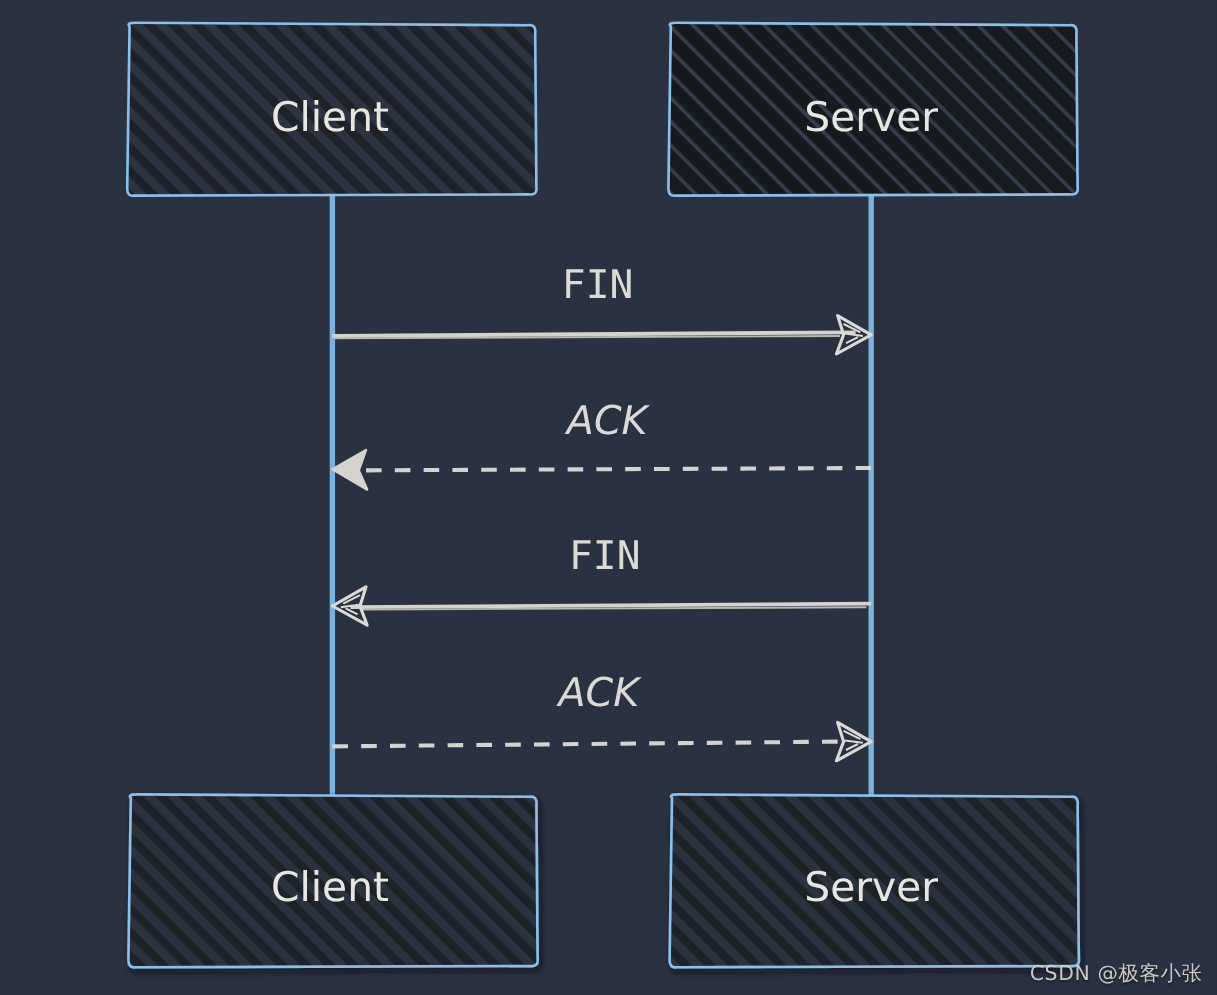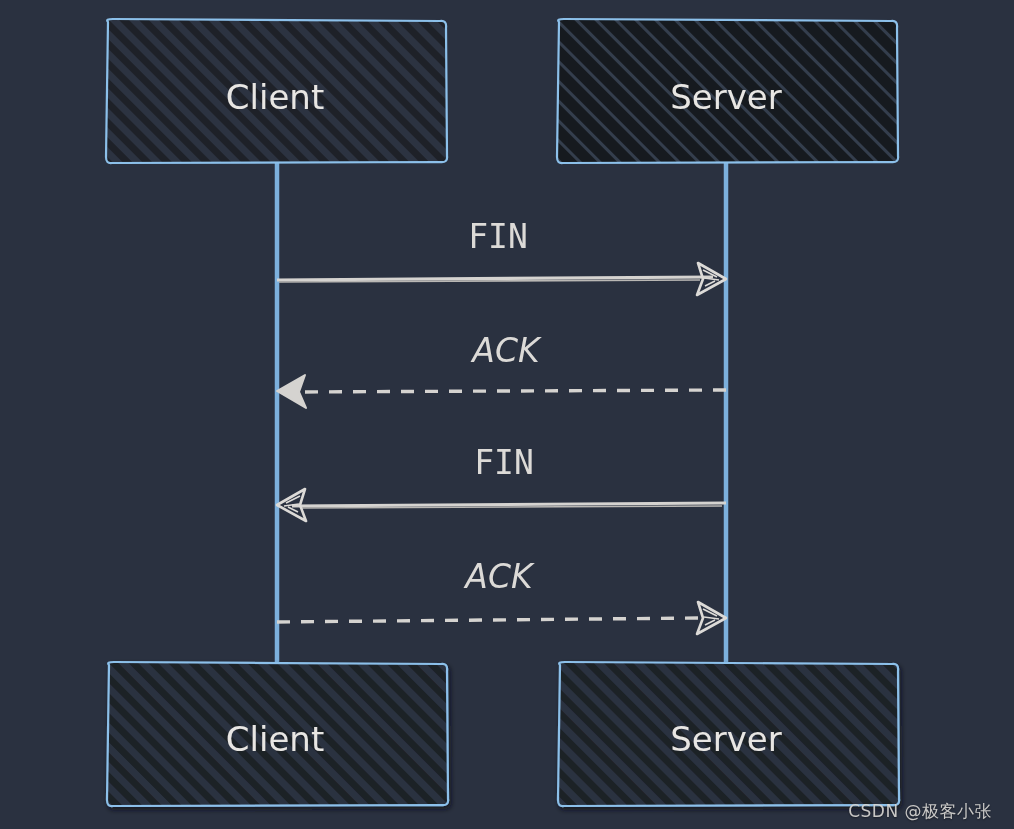--- a/index.html
+++ b/index.html
@@ -19,21 +19,21 @@
     height: 829px;
     background: #2a3140;
   }
   #diagram {
     position: absolute;
     left: 0;
     top: 0;
   }
   .wm {
     position: absolute;
-    right: 22px;
+    right: 12px;
     bottom: 6px;
     color: #d7d5d2;
     font-family: "DejaVu Sans", sans-serif;
     font-size: 17px;
     letter-spacing: 0.5px;
     opacity: 0.92;
     white-space: nowrap;
     text-shadow: 0 1px 2px rgba(0,0,0,0.45);
   }
 </style>

